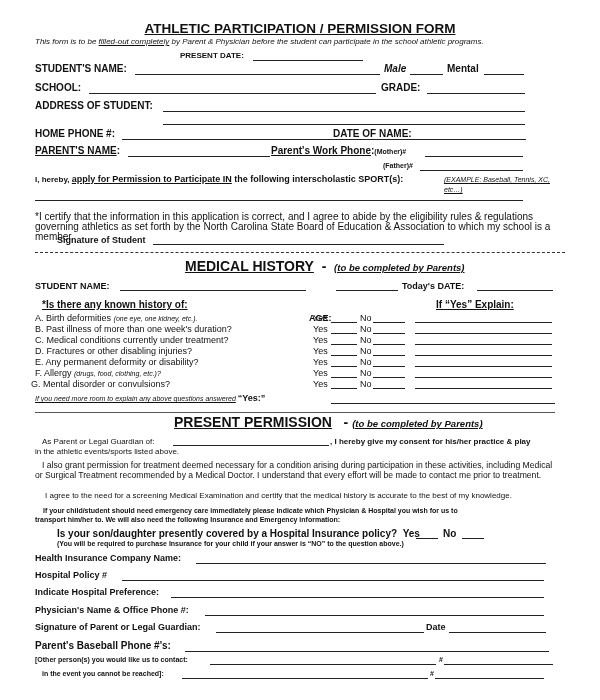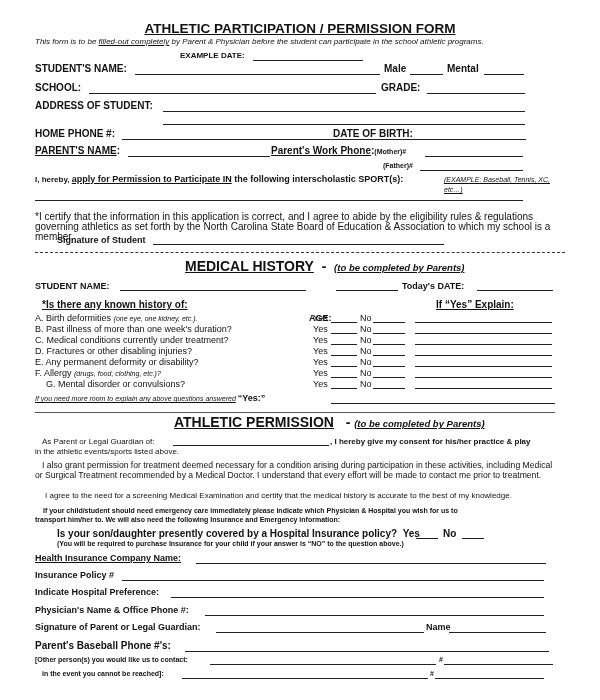--- a/index.html
+++ b/index.html
@@ -21,43 +21,43 @@
   .dashes { position: absolute; left: 35px; width: 530px; border-bottom: 1.5px dashed #333; }
   .para { position: absolute; font-size: 8.6px; line-height: 10px; }
 </style>
 </head>
 <body>
 
 <div class="abs title" style="left:0;width:600px;text-align:center;top:21px;">ATHLETIC PARTICIPATION / PERMISSION FORM</div>
 <div class="abs i f8" style="left:35px;top:37px;">
   <span>This  form is to be </span><span class="u">filled-out  completely</span><span>  by Parent  &amp; Physician before the student can participate in the school athletic programs.</span>
 </div>
-<div class="abs b f8" style="left:180px;top:51px;">EXAMPLE DATE:</div>
+<div class="abs b f8" style="left:180px;top:51px;">PRESENT DATE:</div>
 <div class="line" style="left:253px;top:60px;width:110px;"></div>
 
 <div class="abs b f10" style="left:35px;top:63px;">STUDENT'S NAME:</div>
 <div class="line" style="left:135px;top:74px;width:245px;"></div>
-<div class="abs b f10" style="left:384px;top:63px;">Male</div>
+<div class="abs b f10" style="left:384px;top:63px;font-style:italic;">Male</div>
 <div class="line" style="left:410px;top:74px;width:33px;"></div>
 <div class="abs b f10" style="left:447px;top:63px;">Mental</div>
 <div class="line" style="left:484px;top:74px;width:40px;"></div>
 
 <div class="abs b f10" style="left:35px;top:82px;">SCHOOL:</div>
 <div class="line" style="left:89px;top:93px;width:287px;"></div>
 <div class="abs b f10" style="left:381px;top:82px;">GRADE:</div>
 <div class="line" style="left:427px;top:93px;width:98px;"></div>
 
 <div class="abs b f10" style="left:35px;top:100px;">ADDRESS OF STUDENT:</div>
 <div class="line" style="left:163px;top:111px;width:362px;"></div>
 <div class="line" style="left:163px;top:124px;width:362px;"></div>
 <div class="line" style="left:163px;top:139px;width:362px;"></div>
 
 <div class="abs b f10" style="left:35px;top:128px;">HOME PHONE #:</div>
 <div class="line" style="left:122px;top:139px;width:202px;"></div>
-<div class="abs b f10" style="left:333px;top:128px;">DATE OF BIRTH:</div>
+<div class="abs b f10" style="left:333px;top:128px;">DATE OF NAME:</div>
 <div class="line" style="left:424px;top:139px;width:102px;"></div>
 
 <div class="abs b f10" style="left:35px;top:145px;"><span class="u">PARENT'S NAME</span><span>:</span></div>
 <div class="line" style="left:128px;top:156px;width:142px;"></div>
 <div class="abs b f10" style="left:271px;top:145px;"><span class="u">Parent's Work Phone</span><span>:</span><span class="f7">(Mother)#</span></div>
 <div class="line" style="left:425px;top:156px;width:98px;"></div>
 <div class="abs b f7" style="left:383px;top:162px;">(Father)#</div>
 <div class="line" style="left:420px;top:170px;width:103px;"></div>
 
 <div class="abs f8" style="left:35px;top:174px;">
@@ -123,36 +123,36 @@
   <div class="line" style="left:373px;top:366px;width:32px;"></div>
   <div class="line" style="left:415px;top:366px;width:137px;"></div>
 
   <div class="abs f9" style="left:35px;top:368px;"><span>F. Allergy</span> <span class="i f7">(drugs, food, clothing, etc.)?</span></div>
   <div class="abs f9" style="left:313px;top:368px;">Yes</div>
   <div class="line" style="left:331px;top:377px;width:26px;"></div>
   <div class="abs f9" style="left:360px;top:368px;">No</div>
   <div class="line" style="left:373px;top:377px;width:32px;"></div>
   <div class="line" style="left:415px;top:377px;width:137px;"></div>
 
-  <div class="abs f9" style="left:46px;top:379px;"><span>G. Mental disorder or convulsions?</span></div>
+  <div class="abs f9" style="left:31px;top:379px;"><span>G. Mental disorder or convulsions?</span></div>
   <div class="abs f9" style="left:313px;top:379px;">Yes</div>
   <div class="line" style="left:331px;top:388px;width:26px;"></div>
   <div class="abs f9" style="left:360px;top:379px;">No</div>
   <div class="line" style="left:373px;top:388px;width:32px;"></div>
   <div class="line" style="left:415px;top:388px;width:137px;"></div>
 </div>
 
 <div class="abs f7" style="left:35px;top:393px;">
   <span class="i u">If you need more room to explain any above questions answered</span> <span class="b f9">“Yes:”</span>
 </div>
 <div class="line" style="left:331px;top:403px;width:224px;"></div>
 <div class="line" style="left:35px;top:412px;width:520px;border-color:#555;"></div>
 
 <div class="abs sechead" style="left:174px;top:414px;">
-  <span class="u">ATHLETIC PERMISSION</span>&nbsp;&nbsp;&nbsp;<span>-</span>&nbsp;<span class="subhead">(to be completed by Parents)</span>
+  <span class="u">PRESENT PERMISSION</span>&nbsp;&nbsp;&nbsp;<span>-</span>&nbsp;<span class="subhead">(to be completed by Parents)</span>
 </div>
 
 <div class="abs f8" style="left:42px;top:437px;">As Parent or Legal Guardian of:</div>
 <div class="line" style="left:173px;top:445px;width:156px;"></div>
 <div class="abs f8" style="left:330px;top:437px;font-weight:bold;">, I hereby give my consent for his/her practice &amp; play</div>
 <div class="abs f8" style="left:35px;top:447px;">in the athletic events/sports  listed above.</div>
 
 <div class="para" style="left:35px;top:460px;width:520px;white-space:normal;text-indent:7px;">I also grant permission for treatment deemed necessary for a condition arising during participation in these activities, including Medical or Surgical Treatment recommended by a Medical Doctor. I understand that every effort will be made to contact me prior to treatment.</div>
 
 <div class="abs f8" style="left:45px;top:491px;">I agree to the need for a screening Medical Examination and certify that the medical history is accurate to the best of my knowledge.</div>
@@ -161,35 +161,35 @@
 <div class="abs b f7" style="left:35px;top:516px;">transport him/her to.   We will also need the following Insurance and Emergency information:</div>
 
 <div class="abs b f10" style="left:57px;top:528px;">
   <span>Is your son/daughter presently covered by a Hospital Insurance policy?</span>&nbsp;&nbsp;<span>Yes</span>
 </div>
 <div class="line" style="left:416px;top:538px;width:22px;"></div>
 <div class="abs b f10" style="left:443px;top:528px;">No</div>
 <div class="line" style="left:462px;top:538px;width:22px;"></div>
 <div class="abs b f7" style="left:57px;top:540px;">(You will be required to purchase Insurance for your child if your answer is “NO” to the question above.)</div>
 
-<div class="abs b f9" style="left:35px;top:553px;text-decoration:underline;">Health Insurance Company Name:</div>
+<div class="abs b f9" style="left:35px;top:553px;">Health Insurance Company Name:</div>
 <div class="line" style="left:196px;top:563px;width:350px;"></div>
 
-<div class="abs b f9" style="left:35px;top:570px;">Insurance Policy #</div>
+<div class="abs b f9" style="left:35px;top:570px;">Hospital Policy #</div>
 <div class="line" style="left:122px;top:580px;width:422px;"></div>
 
 <div class="abs b f9" style="left:35px;top:587px;">Indicate Hospital Preference:</div>
 <div class="line" style="left:171px;top:597px;width:373px;"></div>
 
 <div class="abs b f9" style="left:35px;top:605px;">Physician's Name &amp; Office Phone #:</div>
 <div class="line" style="left:205px;top:615px;width:339px;"></div>
 
 <div class="abs b f9" style="left:35px;top:622px;">Signature of Parent or Legal Guardian:</div>
 <div class="line" style="left:216px;top:632px;width:208px;"></div>
-<div class="abs b f9" style="left:426px;top:622px;">Name</div>
+<div class="abs b f9" style="left:426px;top:622px;">Date</div>
 <div class="line" style="left:449px;top:632px;width:97px;"></div>
 
 <div class="abs b f10" style="left:35px;top:627px;top:626px;"></div>
 
 <div class="abs b f10" style="left:35px;top:628px;"></div>
 
 <div class="abs b f10" style="left:35px;top:628px;top:628px;"></div>
 <div class="abs b f10" style="left:35px;top:629px;"></div>
 
 <div class="abs b f10" style="left:35px;top:630px;"></div>

